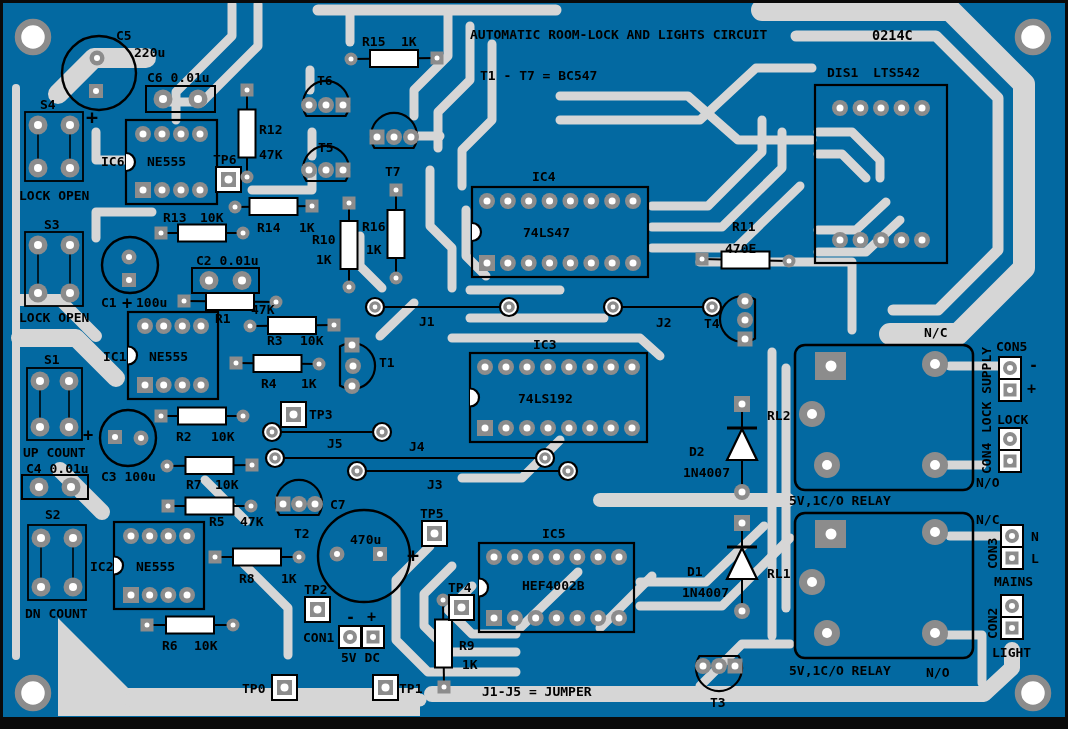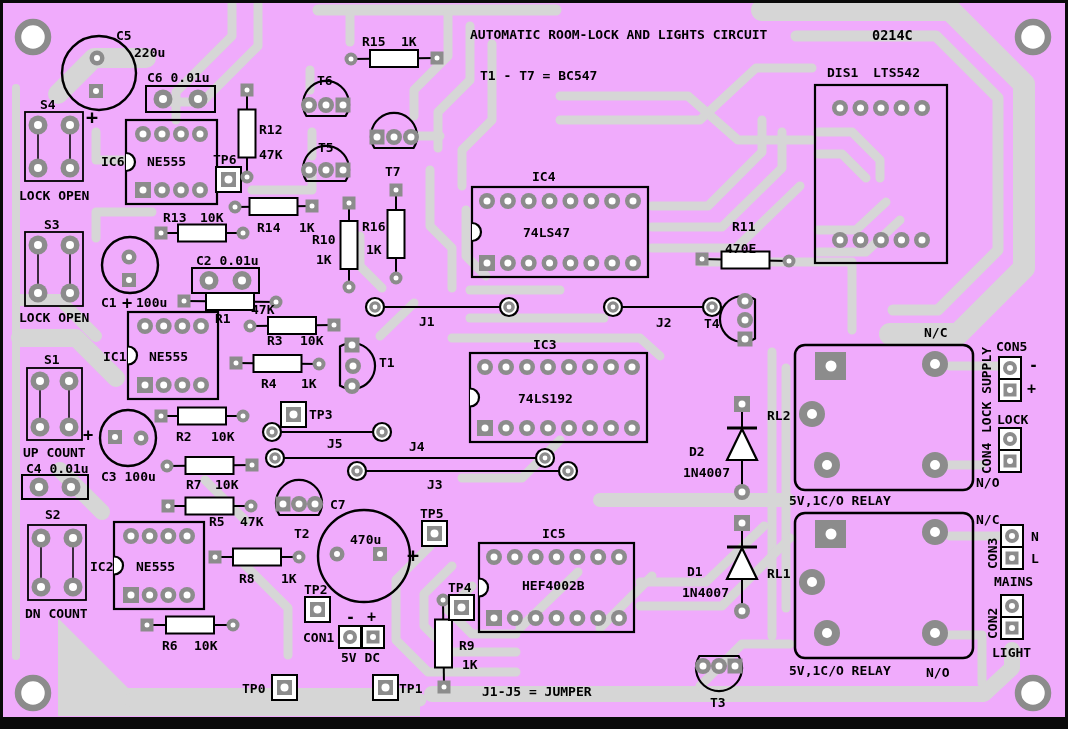--- a/index.html
+++ b/index.html
@@ -1,16 +1,16 @@
 <!DOCTYPE html>
 <html><head>
 <meta charset="utf-8">
 <style>
   html,body{margin:0;padding:0;background:#fff;}
-  #stage{position:relative;width:1068px;height:729px;background:#f0abfc;overflow:hidden;}
+  #stage{position:relative;width:1068px;height:729px;background:#0369a1;overflow:hidden;}
   svg{display:block}
   #pcb text{font-family:"DejaVu Sans Mono","Liberation Mono",monospace;font-weight:700;fill:#000;}
   .tr{fill:none;stroke:#d6d6d6;stroke-linejoin:round;stroke-linecap:round;}
   .pour{fill:#d6d6d6;stroke:none;}
 </style>
 </head>
 <body>
 
 <div id="stage">
 <svg id="pcb" width="1068" height="729" viewBox="0 0 1068 729">

